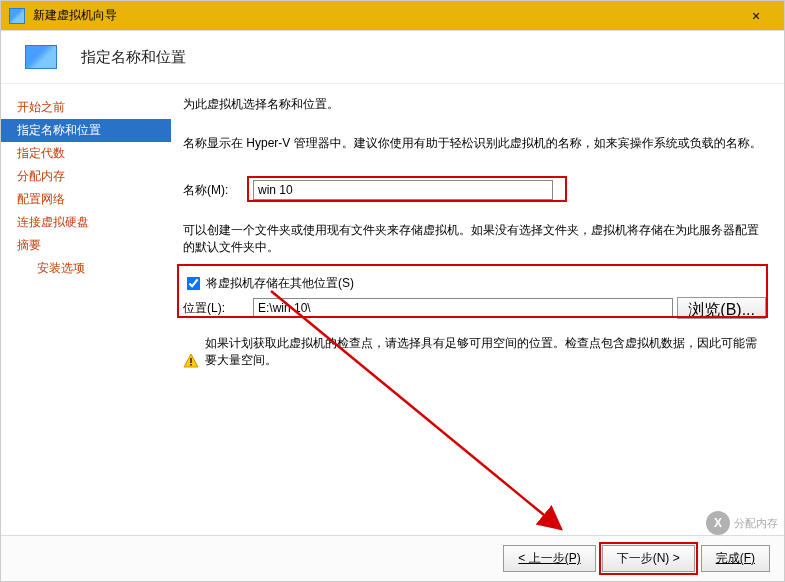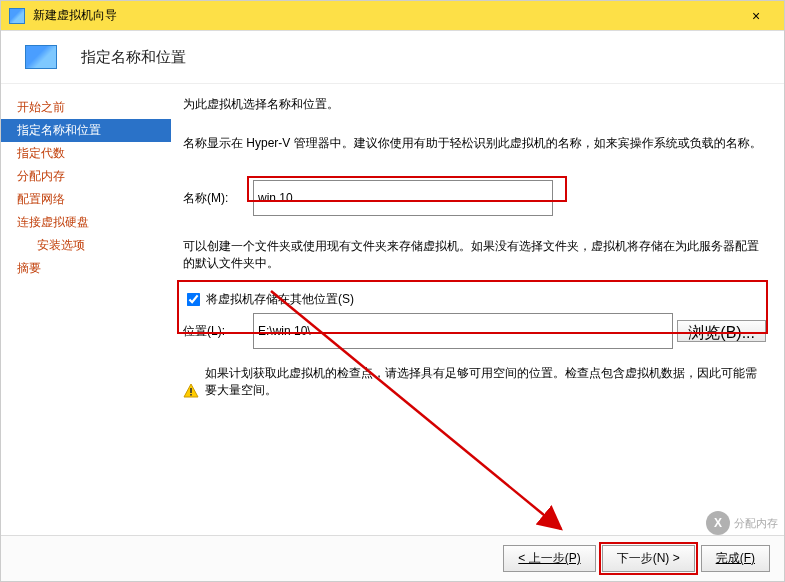--- a/index.html
+++ b/index.html
@@ -14,21 +14,21 @@
     overflow: hidden;
     border: 1px solid #ccc;
     position: relative;
   }
   .titlebar {
     display: flex;
     align-items: center;
     height: 30px;
     padding: 0 8px;
     border-bottom: 1px solid #dcdcdc;
-    background: #fde047;
+    background: #eab308;
   }
   .titlebar .icon {
     width: 16px; height: 16px;
     background: linear-gradient(135deg, #4a9eff 40%, #7ec8ff 60%);
     margin-right: 8px;
     border: 1px solid #2a7ecc;
   }
   .titlebar .title { flex: 1; font-size: 12px; }
   .titlebar .close {
     width: 40px; text-align: center; font-size: 14px;
@@ -74,21 +74,21 @@
     position: relative;
   }
   .content p.intro { margin: 0 0 10px 0; }
   .content p.desc { margin: 22px 0 10px 0; }
   .row { display: flex; align-items: center; margin: 4px 0; }
   .lbl { width: 70px; }
   input[type="text"] {
     border: 1px solid #888;
     font-size: 12px;
     padding: 2px 4px;
-    height: 36px;
+    height: 20px;
     font-family: inherit;
   }
   .name-input { width: 300px; }
   .loc-input { flex: 1; }
   .browse-btn {
     margin-left: 4px;
     border: 1px solid #999;
     background: linear-gradient(#fdfdfd,#e8e8e8);
     padding: 2px 10px;
     font-size: 16px;
@@ -151,22 +151,22 @@
 </div>
 
 <div class="body">
   <div class="sidebar" id="sidebar">
       <div class="item">开始之前</div>
       <div class="item selected">指定名称和位置</div>
       <div class="item">指定代数</div>
       <div class="item">分配内存</div>
       <div class="item">配置网络</div>
       <div class="item">连接虚拟硬盘</div>
+      <div class="item">摘要</div>
       <div class="item indent">安装选项</div>
-      <div class="item">摘要</div>
     </div>
 
   <div class="content">
     <p class="intro">为此虚拟机选择名称和位置。</p>
     <p class="desc">名称显示在 Hyper-V 管理器中。建议你使用有助于轻松识别此虚拟机的名称，如来宾操作系统或负载的名称。</p>
 
     <div class="row" style="position:relative;margin-top:28px;">
       <span class="lbl">名称(M):</span>
       <input type="text" class="name-input" value="win 10" style="">
       <div class="anno" style="left:64px; top:-4px; width:320px; height:26px;"></div>

